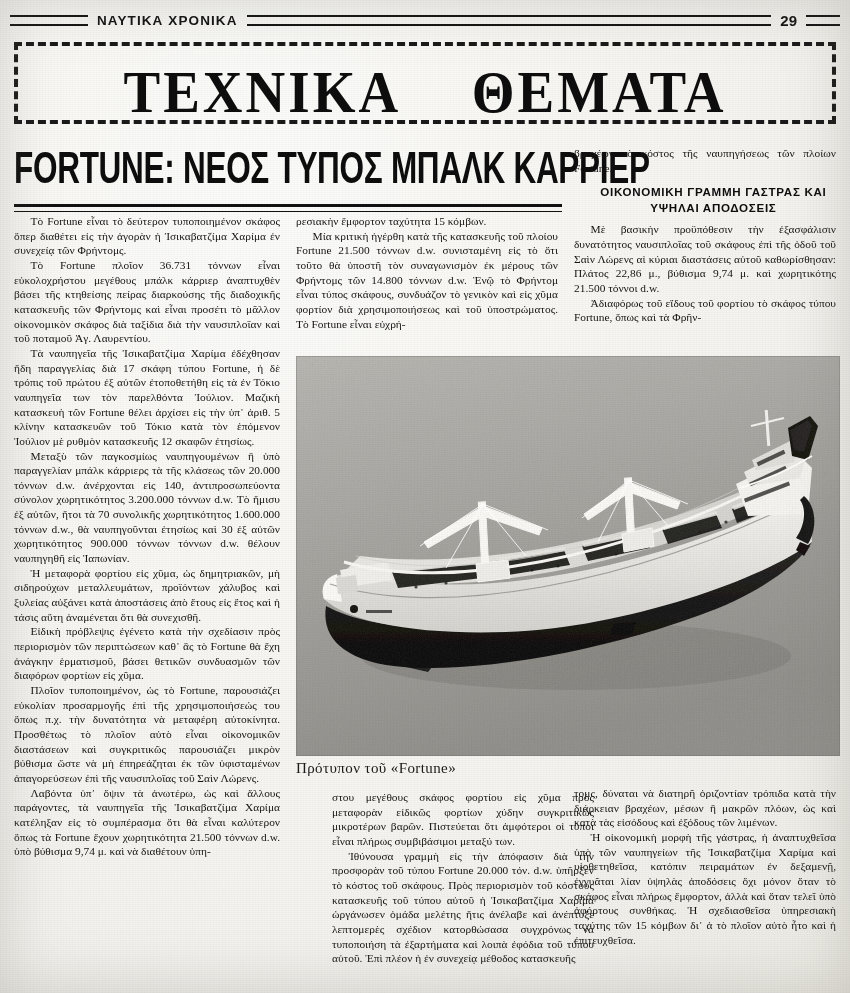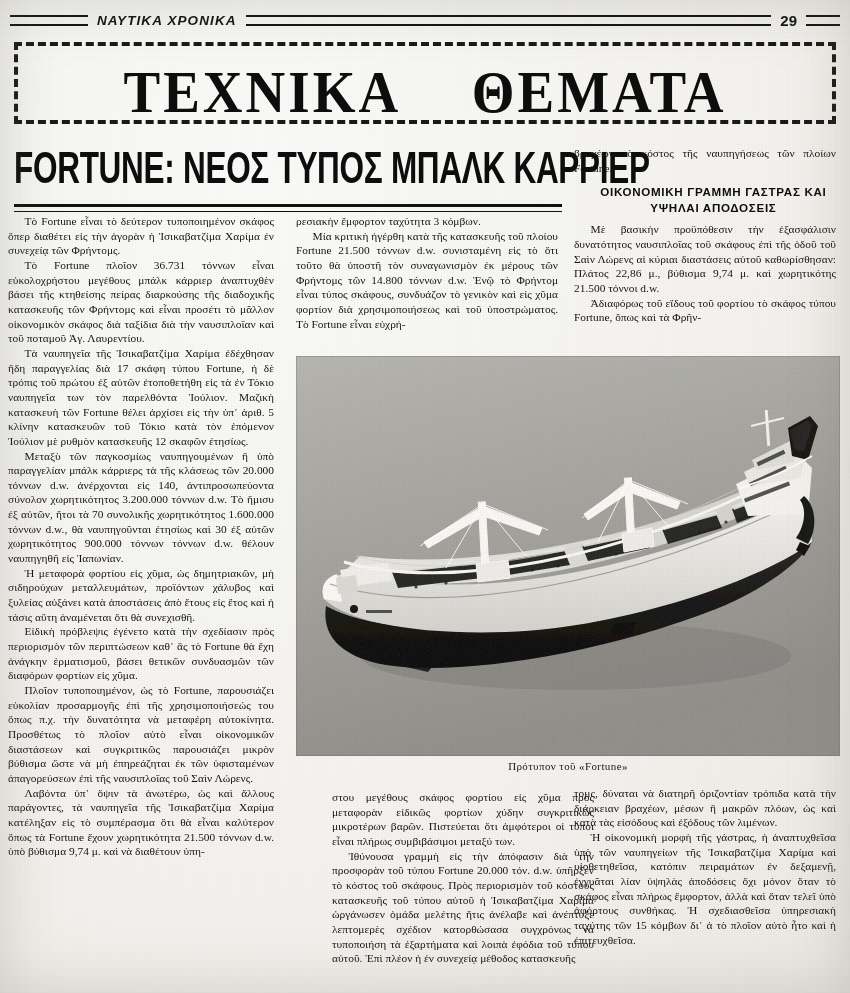--- a/index.html
+++ b/index.html
@@ -55,21 +55,20 @@
   .rule-double.short { width: 78px; }
   .rule-double.long  { flex: 1 1 auto; }
   .rule-double.tiny  { width: 34px; }
   .masthead-title {
     font-family: "Liberation Sans", sans-serif;
     font-weight: bold;
     font-size: 13.5px;
     letter-spacing: 1.1px;
     white-space: nowrap;
     color: #111;
-    font-style: italic;
   }
   .page-number {
     font-family: "Liberation Sans", sans-serif;
     font-weight: bold;
     font-size: 15px;
     color: #111;
     white-space: nowrap;
   }
 
   
@@ -147,21 +146,21 @@
     font-weight: bold;
     font-size: 11.6px;
     letter-spacing: .7px;
     text-align: center;
     text-indent: 0;
     margin: 9px 0 7px 0 !important;
     line-height: 1.3;
     color: #0d0d0d;
   }
 
-  #col1 { left: 8px;  top: 214px; width: 266px; }
+  #col1 { left: 14px;  top: 214px; width: 266px; }
   #col2 { left: 296px; top: 214px; width: 262px; }
   #col3 { left: 574px; top: 146px; width: 262px; }
 
   #col2b { left: 296px; top: 790px; width: 262px; margin-left: 36px; }
   #col3b { left: 574px; top: 786px; width: 262px; }
 
   
   .photo {
     position: absolute;
     left: 296px;
@@ -171,23 +170,22 @@
     overflow: hidden;
     background: #9b9a96;
     filter: contrast(1.05);
   }
   .photo svg { display: block; width: 100%; height: 100%; }
   .caption {
     position: absolute;
     left: 296px;
     top: 760px;
     width: 544px;
-    text-align: center;
     font-family: "Liberation Serif", serif;
-    font-size: 11px;
+    font-size: 15px;
     letter-spacing: .4px;
     color: #1a1a1a;
   }
 </style>
 </head>
 <body>
 
 <div id="page">
 
   <div class="masthead">
@@ -216,21 +214,21 @@
     <p>Τὸ Fortune πλοῖον 36.731 τόννων εἶναι εὐκολοχρήστου μεγέθους μπάλκ κάρριερ ἀναπτυχθὲν βάσει τῆς κτηθείσης πείρας διαρκούσης τῆς διαδοχικῆς κατασκευῆς τῶν Φρήντομς καὶ εἶναι προσέτι τὸ μᾶλλον οἰκονομικὸν σκάφος διὰ ταξίδια διὰ τὴν ναυσιπλοΐαν καὶ τοῦ ποταμοῦ Ἁγ. Λαυρεντίου.</p>
     <p>Τὰ ναυπηγεῖα τῆς Ἰσικαβατζίμα Χαρίμα ἐδέχθησαν ἤδη παραγγελίας διὰ 17 σκάφη τύπου Fortune, ἡ δὲ τρόπις τοῦ πρώτου ἐξ αὐτῶν ἐτοποθετήθη εἰς τὰ ἐν Τόκιο ναυπηγεῖα των τὸν παρελθόντα Ἰούλιον. Μαζικὴ κατασκευὴ τῶν Fortune θέλει ἀρχίσει εἰς τὴν ὑπ᾿ ἀριθ. 5 κλίνην κατασκευῶν τοῦ Τόκιο κατὰ τὸν ἑπόμενον Ἰούλιον μὲ ρυθμὸν κατασκευῆς 12 σκαφῶν ἐτησίως.</p>
     <p>Μεταξὺ τῶν παγκοσμίως ναυπηγουμένων ἢ ὑπὸ παραγγελίαν μπάλκ κάρριερς τὰ τῆς κλάσεως τῶν 20.000 τόννων d.w. ἀνέρχονται εἰς 140, ἀντιπροσωπεύοντα σύνολον χωρητικότητος 3.200.000 τόννων d.w. Τὸ ἥμισυ ἐξ αὐτῶν, ἤτοι τὰ 70 συνολικῆς χωρητικότητος 1.600.000 τόννων d.w., θὰ ναυπηγοῦνται ἐτησίως καὶ 30 ἐξ αὐτῶν χωρητικότητος 900.000 τόννων τόννων d.w. θέλουν ναυπηγηθῆ εἰς Ἰαπωνίαν.</p>
     <p>Ἡ μεταφορὰ φορτίου εἰς χῦμα, ὡς δημητριακῶν, μὴ σιδηρούχων μεταλλευμάτων, προϊόντων χάλυβος καὶ ξυλείας αὐξάνει κατὰ ἀποστάσεις ἀπὸ ἔτους εἰς ἔτος καὶ ἡ τάσις αὕτη ἀναμένεται ὅτι θὰ συνεχισθῆ.</p>
     <p>Εἰδικὴ πρόβλεψις ἐγένετο κατὰ τὴν σχεδίασιν πρὸς περιορισμὸν τῶν περιπτώσεων καθ᾿ ἃς τὸ Fortune θὰ ἔχη ἀνάγκην ἑρματισμοῦ, βάσει θετικῶν συνδυασμῶν τῶν διαφόρων φορτίων εἰς χῦμα.</p>
     <p>Πλοῖον τυποποιημένον, ὡς τὸ Fortune, παρουσιάζει εὐκολίαν προσαρμογῆς ἐπὶ τῆς χρησιμοποιήσεώς του ὅπως π.χ. τὴν δυνατότητα νὰ μεταφέρη αὐτοκίνητα. Προσθέτως τὸ πλοῖον αὐτὸ εἶναι οἰκονομικῶν διαστάσεων καὶ συγκριτικῶς παρουσιάζει μικρὸν βύθισμα ὥστε νὰ μὴ ἐπηρεάζηται ἐκ τῶν ὑφισταμένων ἀπαγορεύσεων ἐπὶ τῆς ναυσιπλοΐας τοῦ Σαὶν Λώρενς.</p>
     <p>Λαβόντα ὑπ᾿ ὄψιν τὰ ἀνωτέρω, ὡς καὶ ἄλλους παράγοντες, τὰ ναυπηγεῖα τῆς Ἰσικαβατζίμα Χαρίμα κατέληξαν εἰς τὸ συμπέρασμα ὅτι θὰ εἶναι καλύτερον ὅπως τὰ Fortune ἔχουν χωρητικότητα 21.500 τόννων d.w. ὑπὸ βύθισμα 9,74 μ. καὶ νὰ διαθέτουν ὑπη-</p>
   </div>
 
   <div class="col" id="col2">
-    <p style="text-indent:0">ρεσιακὴν ἔμφορτον ταχύτητα 3 κόμβων.</p>
+    <p style="text-indent:0">ρεσιακὴν ἔμφορτον ταχύτητα 15 κόμβων.</p>
     <p>Μία κριτικὴ ἠγέρθη κατὰ τῆς κατασκευῆς τοῦ πλοίου Fortune 21.500 τόννων d.w. συνισταμένη εἰς τὸ ὅτι τοῦτο θὰ ὑποστῆ τὸν συναγωνισμὸν ἐκ μέρους τῶν Φρήντομς τῶν 14.800 τόννων d.w. Ἐνῷ τὸ Φρήντομ εἶναι τύπος σκάφους, συνδυάζον τὸ γενικὸν καὶ εἰς χῦμα φορτίον διὰ χρησιμοποιήσεως καὶ τοῦ ὑποστρώματος. Τὸ Fortune εἶναι εὐχρή-</p>
   </div>
 
   <div class="col" id="col3">
     <p style="text-indent:0">βραχέων τὸ κόστος τῆς ναυπηγήσεως τῶν πλοίων Fortune.</p>
     <p class="subhead">ΟΙΚΟΝΟΜΙΚΗ ΓΡΑΜΜΗ ΓΑΣΤΡΑΣ ΚΑΙ</p>
     <p class="subhead" style="margin-top:-6px !important">ΥΨΗΛΑΙ ΑΠΟΔΟΣΕΙΣ</p>
     <p>Μὲ βασικὴν προϋπόθεσιν τὴν ἐξασφάλισιν δυνατότητος ναυσιπλοΐας τοῦ σκάφους ἐπὶ τῆς ὁδοῦ τοῦ Σαὶν Λώρενς αἱ κύριαι διαστάσεις αὐτοῦ καθωρίσθησαν: Πλάτος 22,86 μ., βύθισμα 9,74 μ. καὶ χωρητικότης 21.500 τόννοι d.w.</p>
     <p>Ἀδιαφόρως τοῦ εἴδους τοῦ φορτίου τὸ σκάφος τύπου Fortune, ὅπως καὶ τὰ Φρῆν-</p>
   </div>

